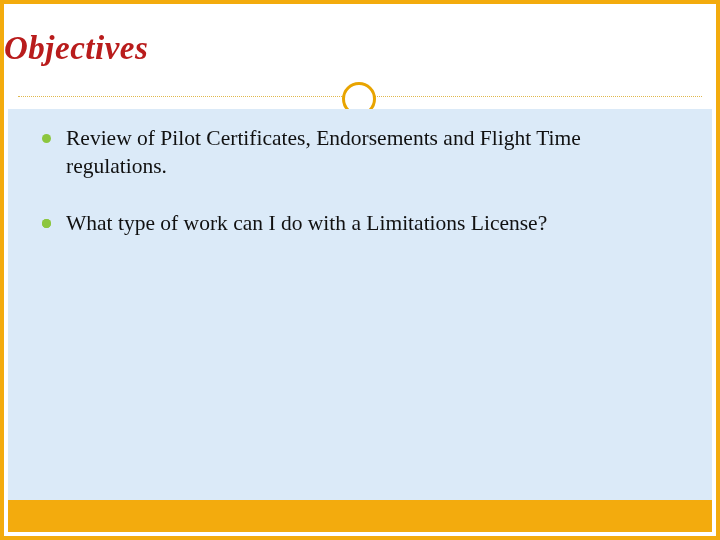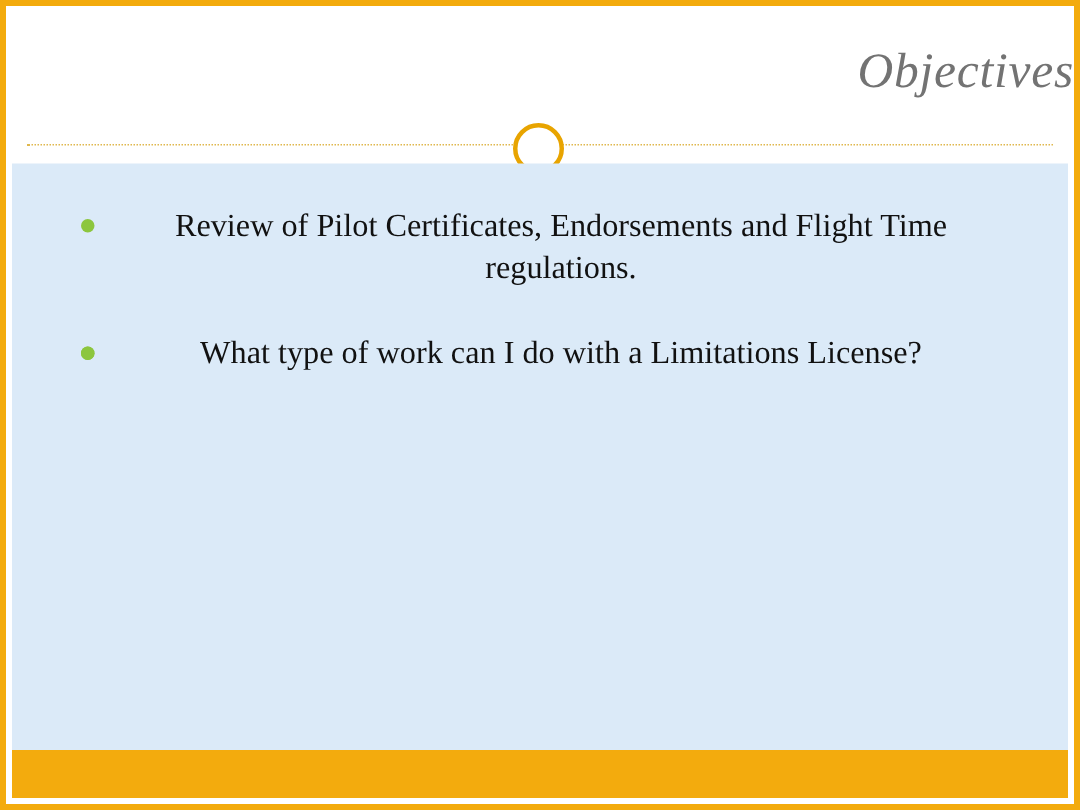--- a/index.html
+++ b/index.html
@@ -36,25 +36,25 @@
     top: 0;
     left: 0;
     right: 0;
     height: 96px;
   }
   .slide-title {
     position: absolute;
     top: 26px;
     left: 0;
     right: 0;
-    text-align: right;
+    text-align: left;
     font-size: 33px;
-    font-weight: normal;
+    font-weight: bold;
     font-style: italic;
-    color: #737373;
+    color: #b91c1c;
     letter-spacing: 0.5px;
   }
   .divider {
     position: absolute;
     top: 92px;
     left: 14px;
     right: 14px;
     border-top: 1px dotted #e0b84e;
   }
   .ring {
@@ -73,23 +73,22 @@
     top: 105px;
     left: 4px;
     right: 4px;
     bottom: 36px;
     background: #dbeaf8;
     padding: 12px 26px 0 26px;
     box-sizing: border-box;
   }
   ul.bullets {
     list-style: none;
-    margin: 16px;
+    margin: 4px;
     padding: 0;
-    text-align: center;
   }
   ul.bullets li {
     position: relative;
     padding-left: 28px;
     margin: 0 0 30px 0;
     font-size: 21.5px;
     line-height: 1.28;
     color: #111111;
   }
   ul.bullets li:last-child {

